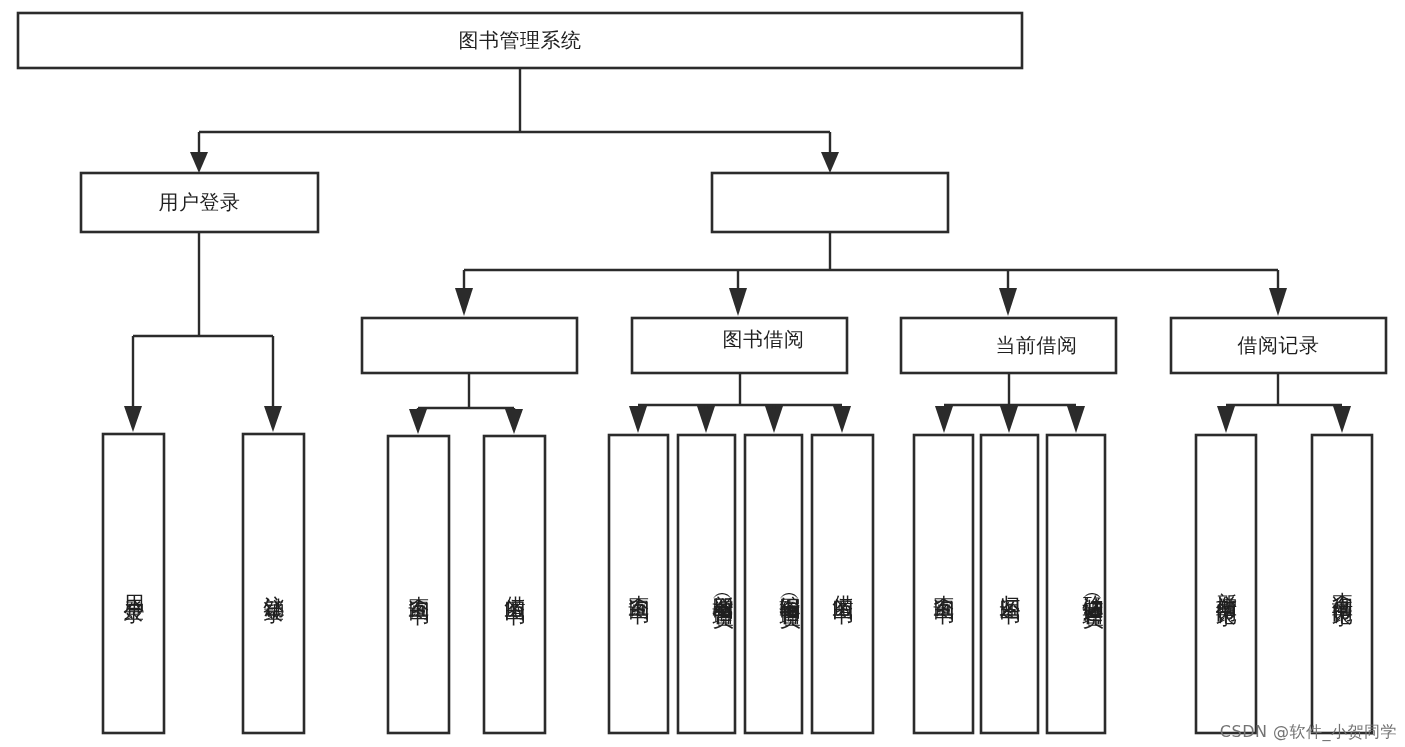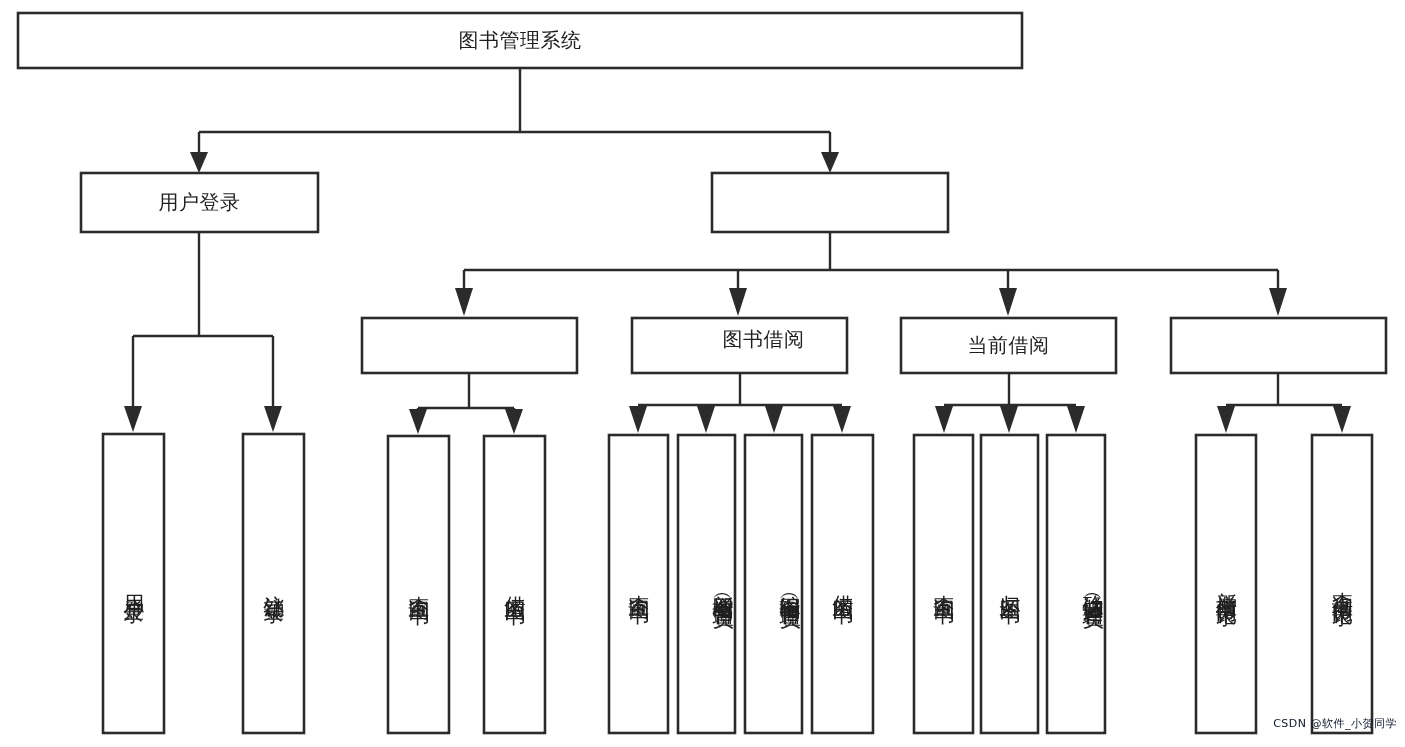--- a/index.html
+++ b/index.html
@@ -61,23 +61,23 @@
     font-size: 21px;
     letter-spacing: 3px;
   }
   .node-label.vertical.two-col {
     font-size: 21px;
     letter-spacing: 2px;
   }
   .watermark {
     position: absolute;
     right: 8px;
-    bottom: 16px;
-    color: #0f172a;
-    font-size: 11px;
+    bottom: 4px;
+    color: #737373;
+    font-size: 16px;
     font-family: "DejaVu Sans", "Liberation Sans", sans-serif;
     white-space: nowrap;
     letter-spacing: 0.5px;
   }
 </style>
 </head>
 <body>
 
 <div id="diagram-root">
 
@@ -165,21 +165,22 @@
 
     <rect class="node-box" x="1196" y="435" width="60" height="298"></rect>
     <rect class="node-box" x="1312" y="435" width="60" height="298"></rect>
   </svg>
 
   <div class="node-label" style="left:18px; top:13px; width:1004px; height:55px;">图书管理系统</div>
 
   <div class="node-label" style="left:81px; top:173px; width:237px; height:59px;">用户登录</div>
 
   <div class="node-label" style="left:632px; top:318px; width:215px; height:44px;margin-left:24px;">图书借阅</div>
-  <div class="node-label" style="left:901px; top:318px; width:215px; height:55px;">当前借阅</div>
+  <div class="node-label" style="left:901px; top:318px; width:215px; height:55px;padding-left:28px;">当前借阅</div>
+  <div class="node-label" style="left:1171px; top:318px; width:215px; height:55px;">借阅记录</div>
 
   <div class="node-label vertical" style="left:103px; top:434px; width:61px; height:299px;">用户登录</div>
   <div class="node-label vertical" style="left:243px; top:434px; width:61px; height:299px;">注销登录</div>
 
   <div class="node-label vertical" style="left:388px; top:436px; width:61px; height:297px;">查询图书</div>
   <div class="node-label vertical" style="left:484px; top:436px; width:61px; height:297px;">借阅图书</div>
 
   <div class="node-label vertical" style="left:609px; top:435px; width:59px; height:298px;">查询图书</div>
   <div class="node-label vertical two-col" style="left:678px; top:435px; width:57px; height:298px; align-items:flex-start; padding-top:6px; box-sizing:border-box;">新增图书（管理员）</div>
   <div class="node-label vertical two-col" style="left:745px; top:435px; width:57px; height:298px; align-items:flex-start; padding-top:6px; box-sizing:border-box;">编辑图书（管理员）</div>

